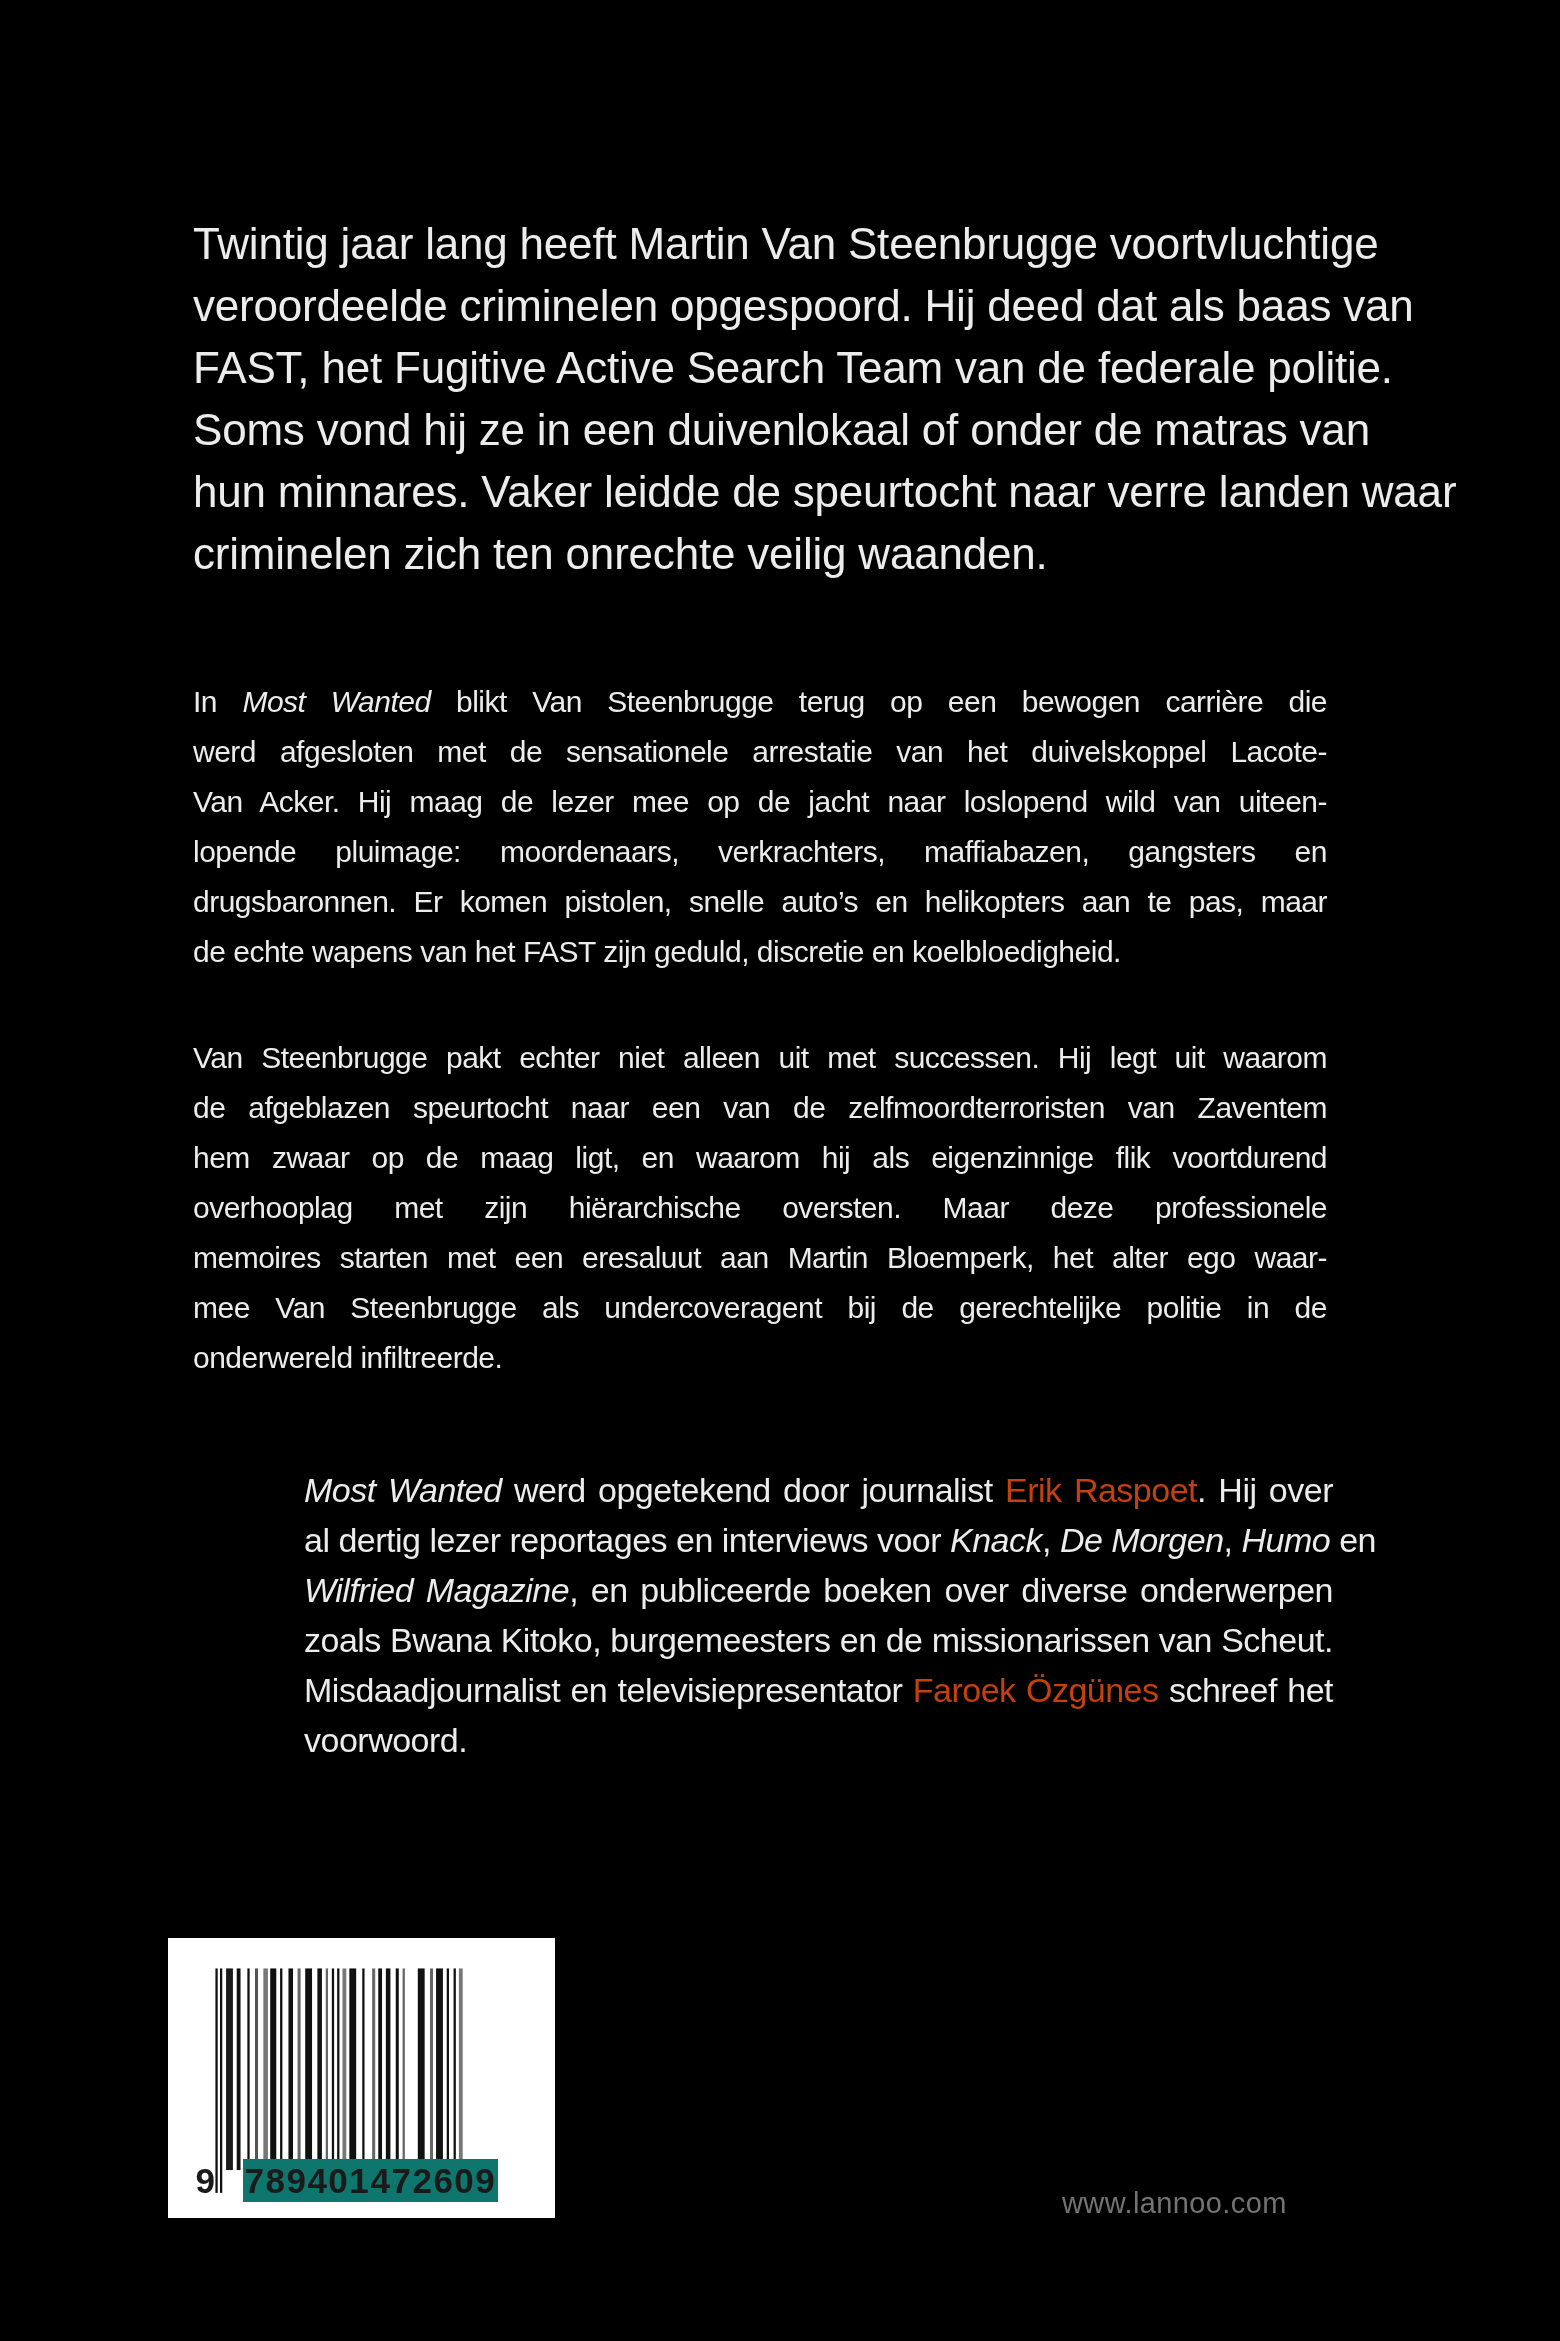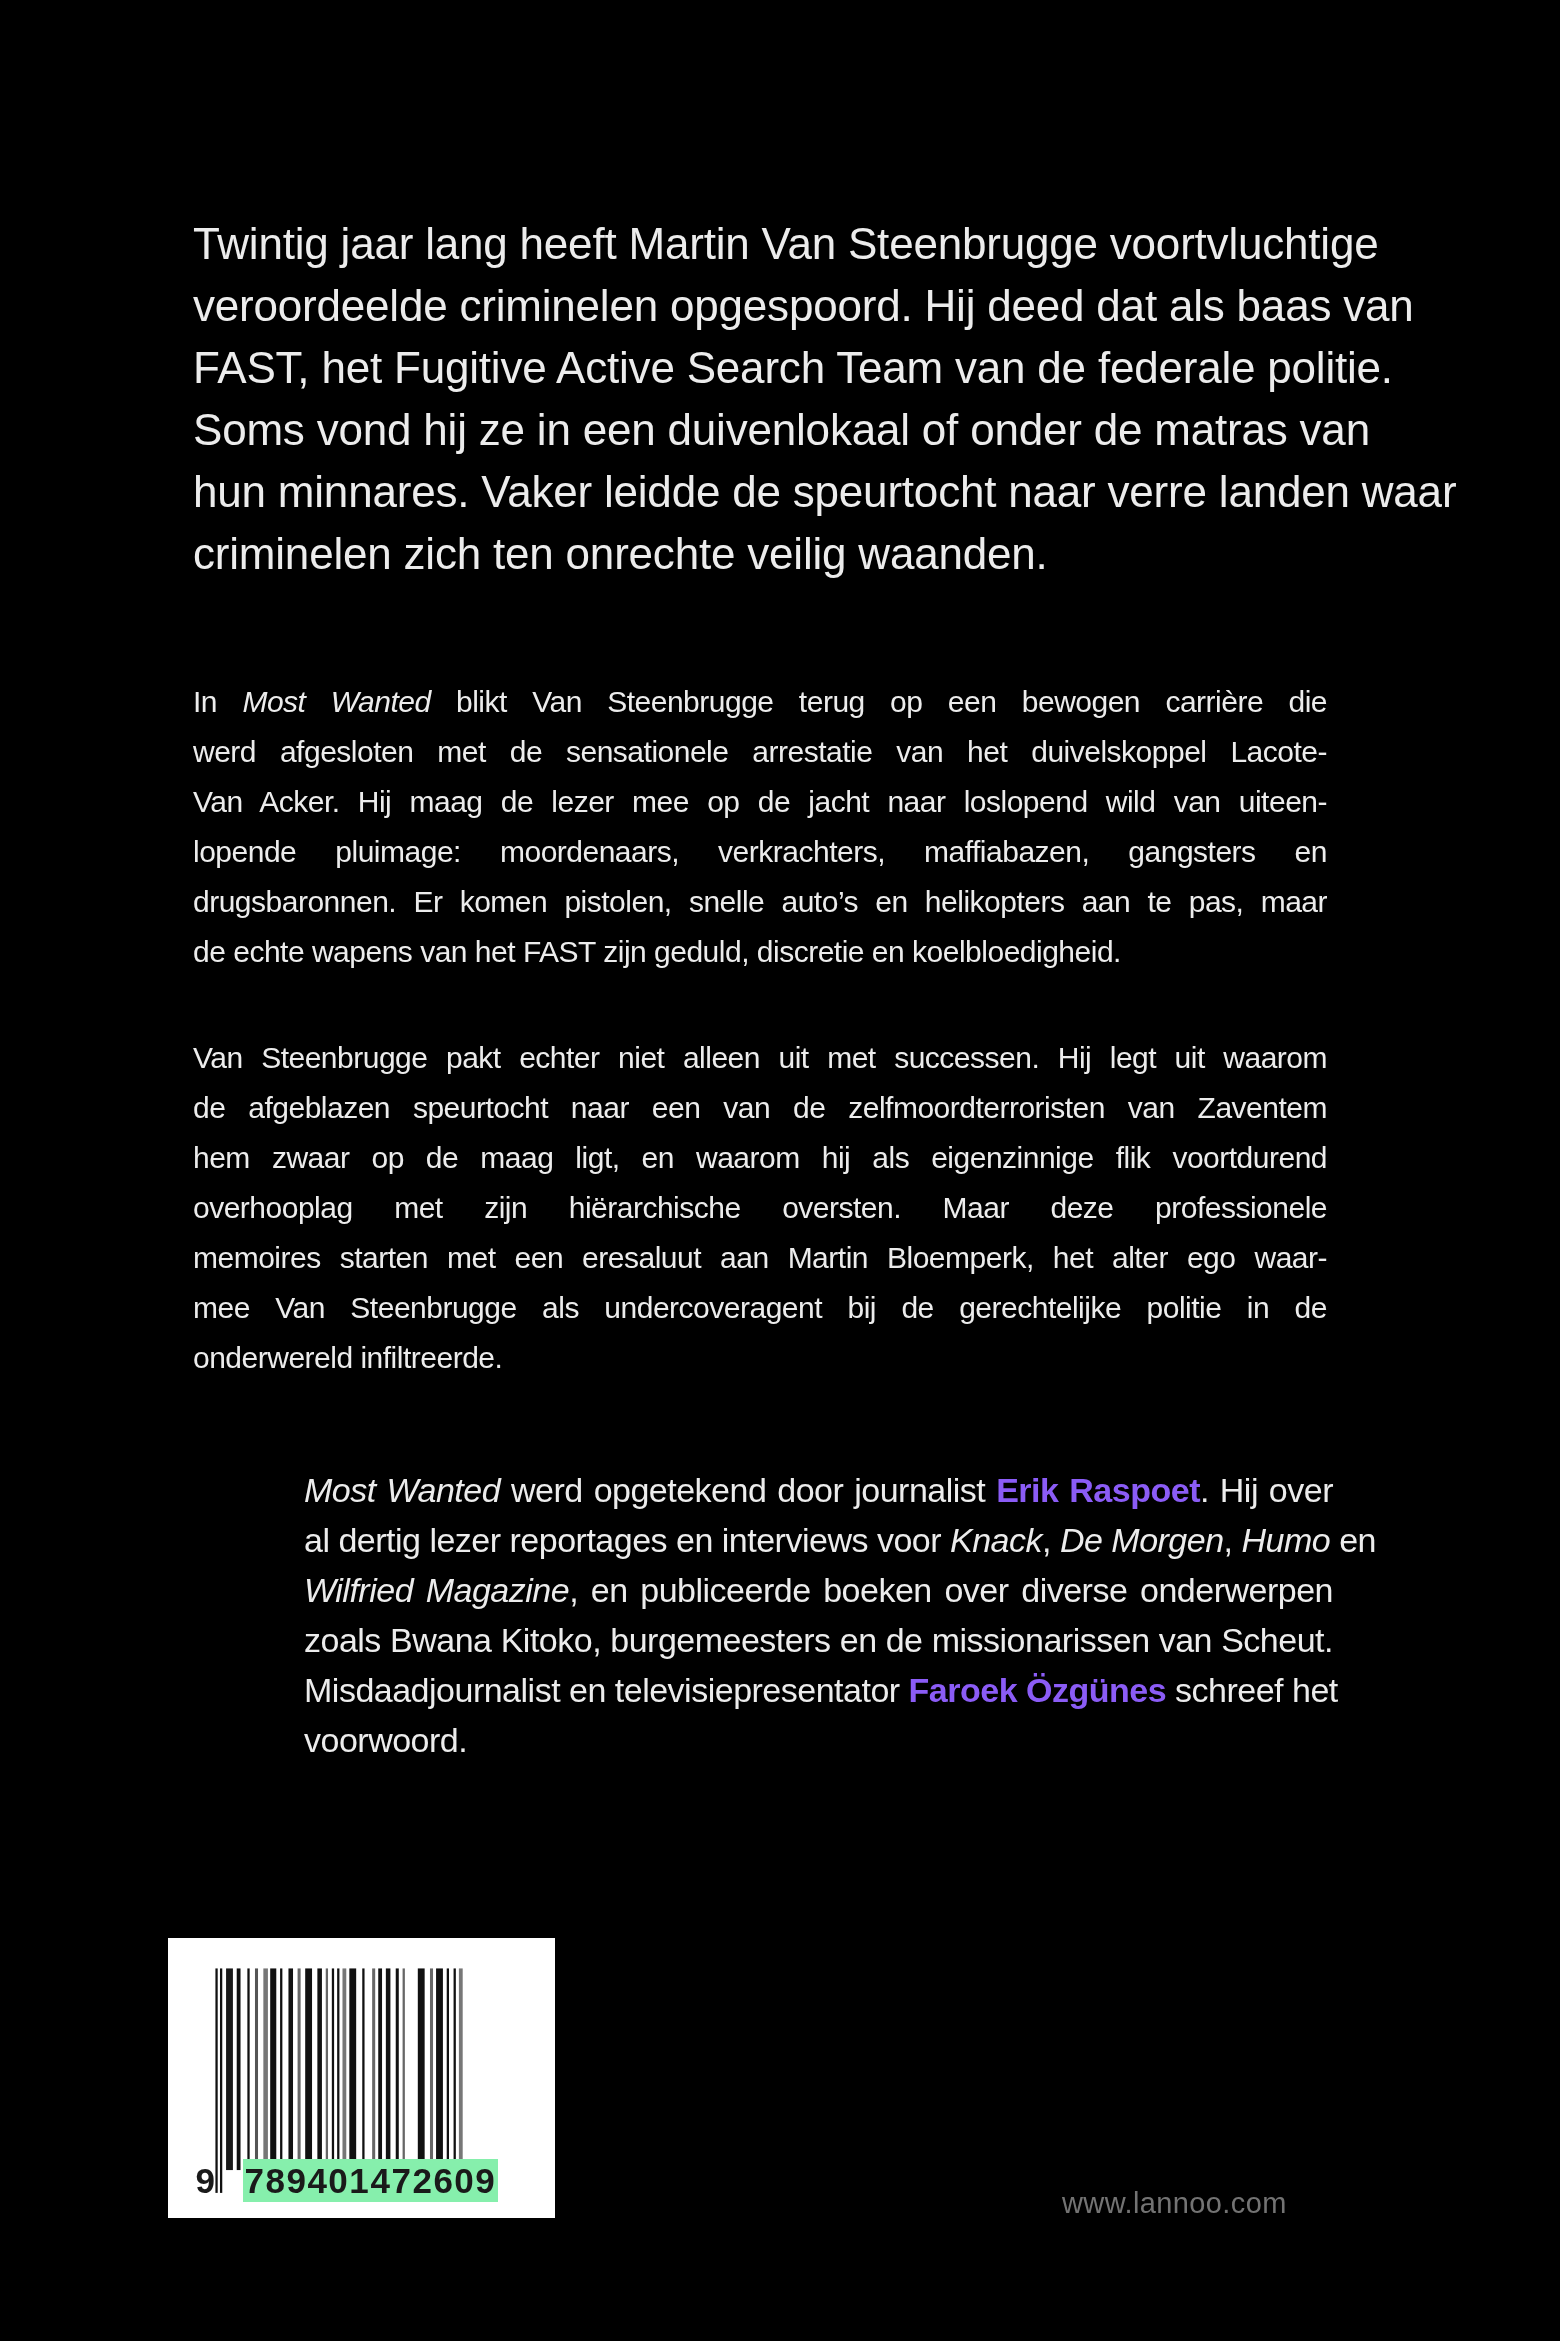--- a/index.html
+++ b/index.html
@@ -52,21 +52,21 @@
     
     #para-4 {
       left: 280px;
       top: 1465px;
       width: 1053px;
       font-size: 34px;
       line-height: 50px;
       letter-spacing: -0.5px;
     }
     .it { font-style: italic; }
-    .bd { font-weight: bold; color: #8b5cf6; }
+    .bd { font-weight: normal; color: #c2410c; }
 
     
     #barcode-box {
       position: absolute;
       left: 168px;
       top: 1938px;
       width: 387px;
       height: 280px;
       background: #ffffff;
     }
@@ -83,21 +83,21 @@
       height: 280px;
       font-family: "Liberation Sans", "DejaVu Sans", sans-serif;
       font-weight: bold;
       color: #1a1a1a;
       font-size: 35px;
     }
     #barcode-digits span {
       position: absolute;
       top: 221px;
       line-height: 43px;
-      background: #86efac;
+      background: #0f766e;
       letter-spacing: 1.5px;
     }
     #bc-first { left: 27.4px; background: transparent !important; }
     #bc-left { left: 75px; padding: 0 1.5px; }
     #bc-right { left: 201px; padding: 0 1.5px; }
 
     
     #publisher-url {
       position: absolute;
       left: 1062px;

